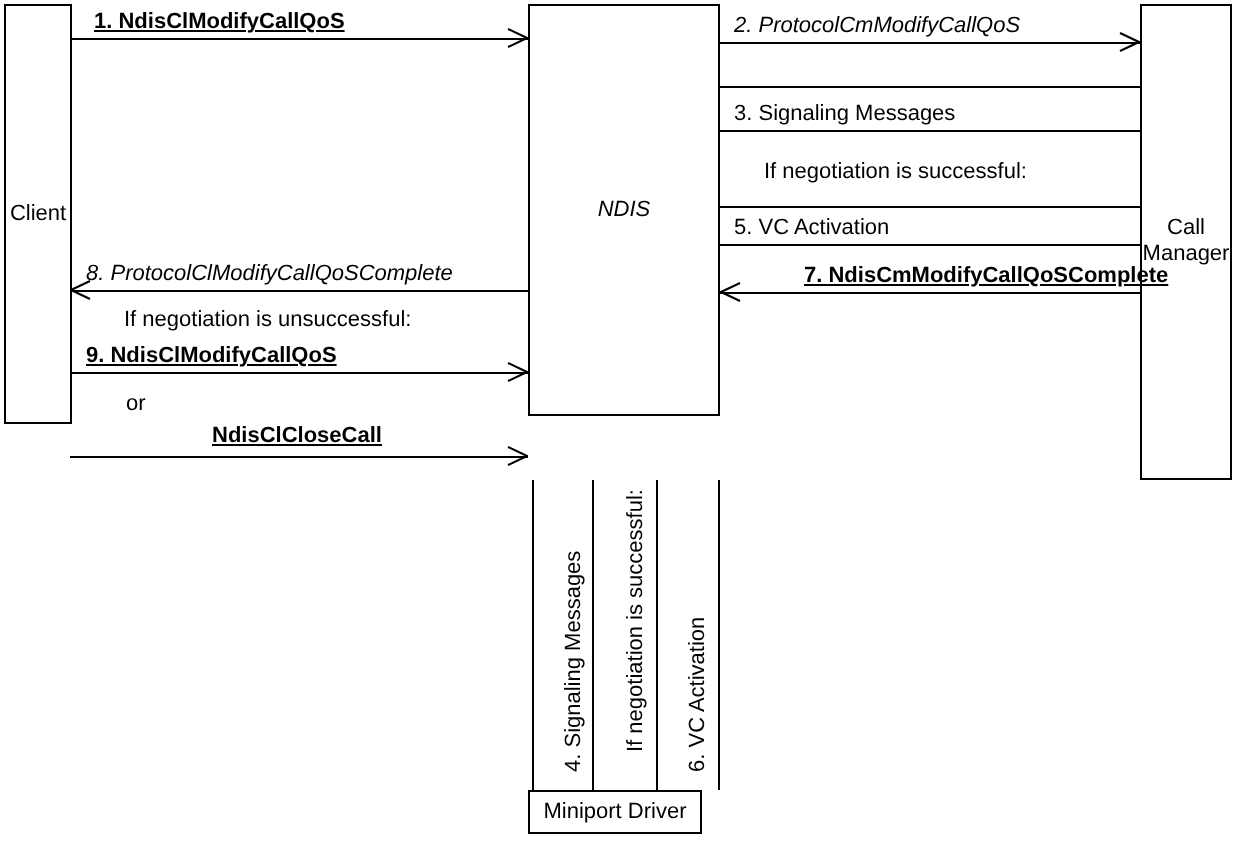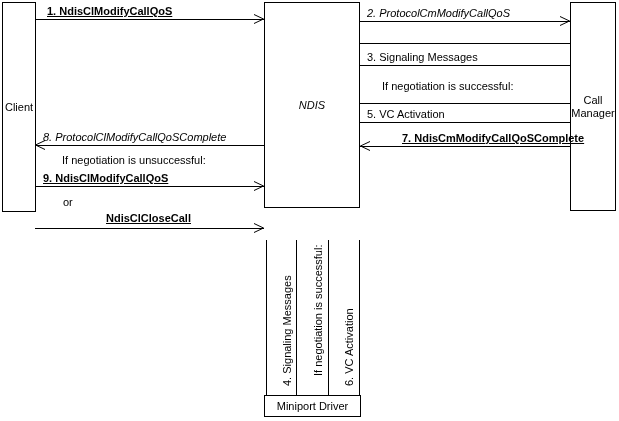--- a/index.html
+++ b/index.html
@@ -27,25 +27,25 @@
 <div class="stage" style="background: rgb(255, 255, 255); color: rgb(0, 0, 0);">
 
   <div class="box" style="left:2px; top:2px; width:34px; height:210px;">
     <span>Client</span>
   </div>
 
   <div class="box" style="left:264px; top:2px; width:96px; height:206px;font-style:italic;">
     <span>NDIS</span>
   </div>
 
-  <div class="box" style="left:570px; top:2px; width:46px; height:209px; padding:0 1px;">
+  <div class="box" style="left:570px; top:2px; width:46px; height:238px; padding:0 1px;">
     <span>Call Manager</span>
   </div>
 
-  <div class="box" style="left:264px; top:395px; width:97px; height:22px;">
+  <div class="box" style="left:264px; top:395px; width:87px; height:22px;">
     <span>Miniport Driver</span>
   </div>
 
   <div class="hline" style="left:35px; top:19px;  width:229px;"></div>
   <div class="hline" style="left:35px; top:145px; width:229px;"></div>
   <div class="hline" style="left:35px; top:186px; width:229px;"></div>
   <div class="hline" style="left:35px; top:228px; width:229px;"></div>
 
   <div class="hline" style="left:360px; top:21px;  width:210px;"></div>
   <div class="hline" style="left:360px; top:43px;  width:210px;"></div>

